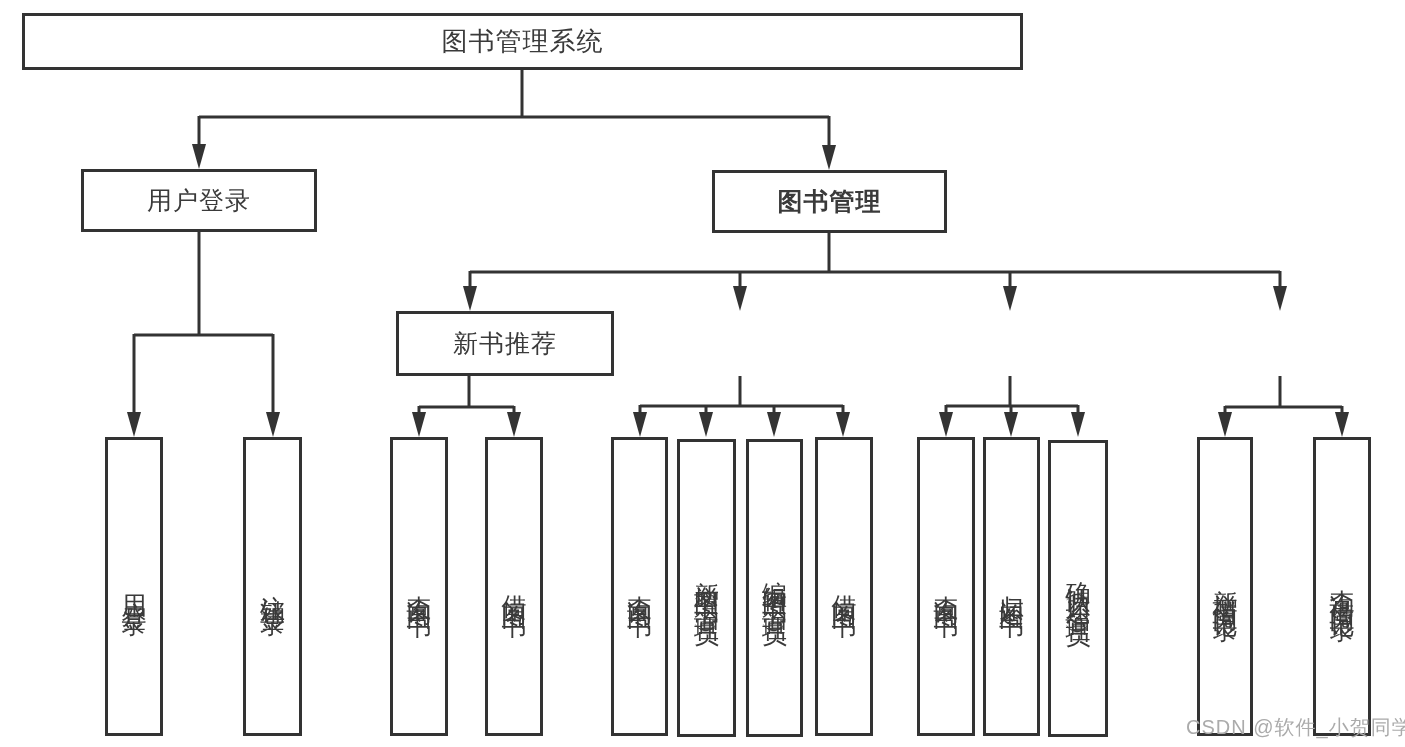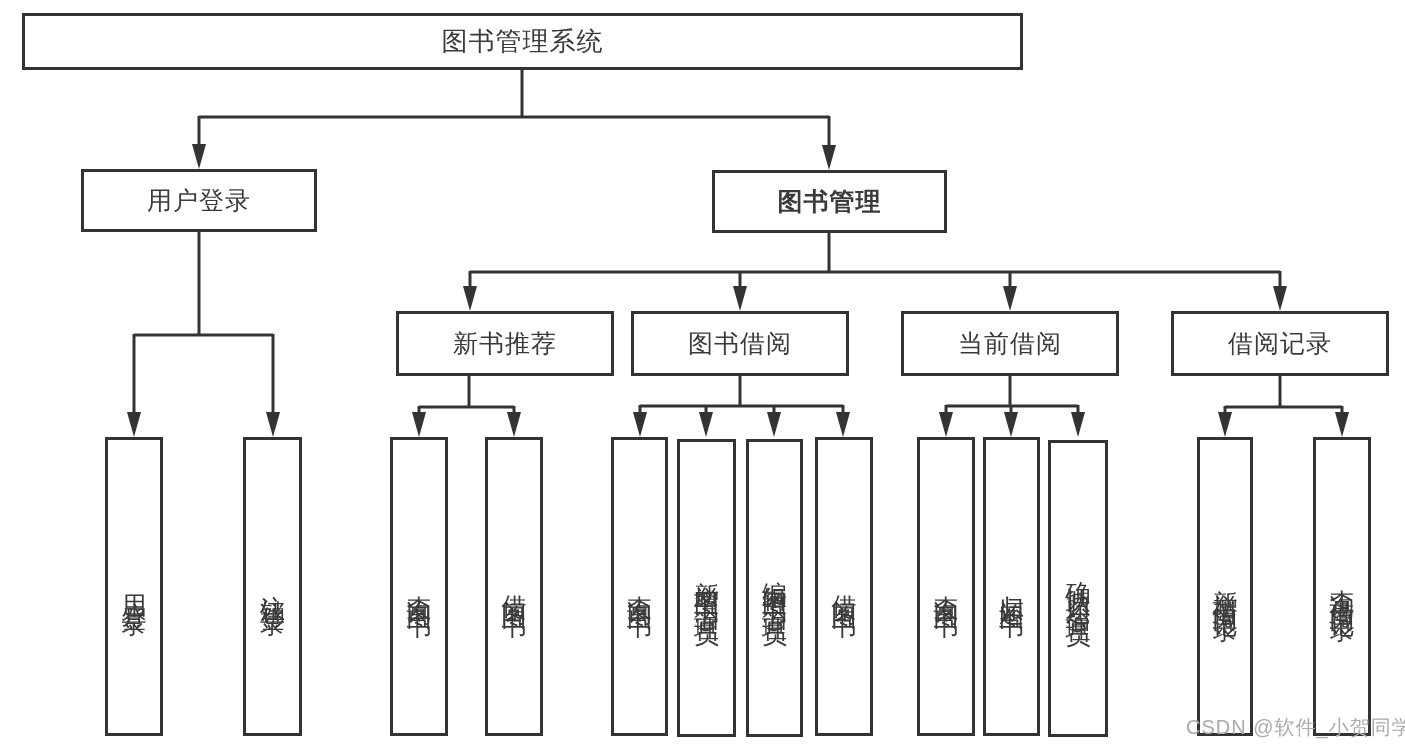--- a/index.html
+++ b/index.html
@@ -154,23 +154,20 @@
       <polygon points="1335,412 1349,412 1342,437"></polygon>
     </g>
   </svg>
 
   <div class="node root" style="left:22px; top:13px; width:1001px; height:57px;">图书管理系统</div>
 
   <div class="node" style="left:81px; top:169px; width:236px; height:63px;">用户登录</div>
   <div class="node" style="left:712px; top:170px; width:235px; height:63px;font-weight:bold;">图书管理</div>
 
   <div class="node" style="left:360px; top:311px; width:218px; height:65px;margin-left:36px;">新书推荐</div>
-  <div class="node" style="left:631px; top:311px; width:218px; height:65px;">图书借阅</div>
-  <div class="node" style="left:901px; top:311px; width:218px; height:65px;">当前借阅</div>
-  <div class="node" style="left:1171px; top:311px; width:218px; height:65px;">借阅记录</div>
 
   <div class="vnode" style="left:105px; top:437px; width:58px; height:299px;">用户登录</div>
   <div class="vnode" style="left:243px; top:437px; width:59px; height:299px;">注销登录</div>
 
   <div class="vnode" style="left:390px; top:437px; width:58px; height:299px;">查询图书</div>
   <div class="vnode" style="left:485px; top:437px; width:58px; height:299px;">借阅图书</div>
 
   <div class="vnode" style="left:611px; top:437px; width:57px; height:299px;">查询图书</div>
   <div class="vnode" style="left:677px; top:439px; width:59px; height:298px;">新增图书（管理员）</div>
   <div class="vnode" style="left:746px; top:439px; width:57px; height:298px;">编辑图书（管理员）</div>

